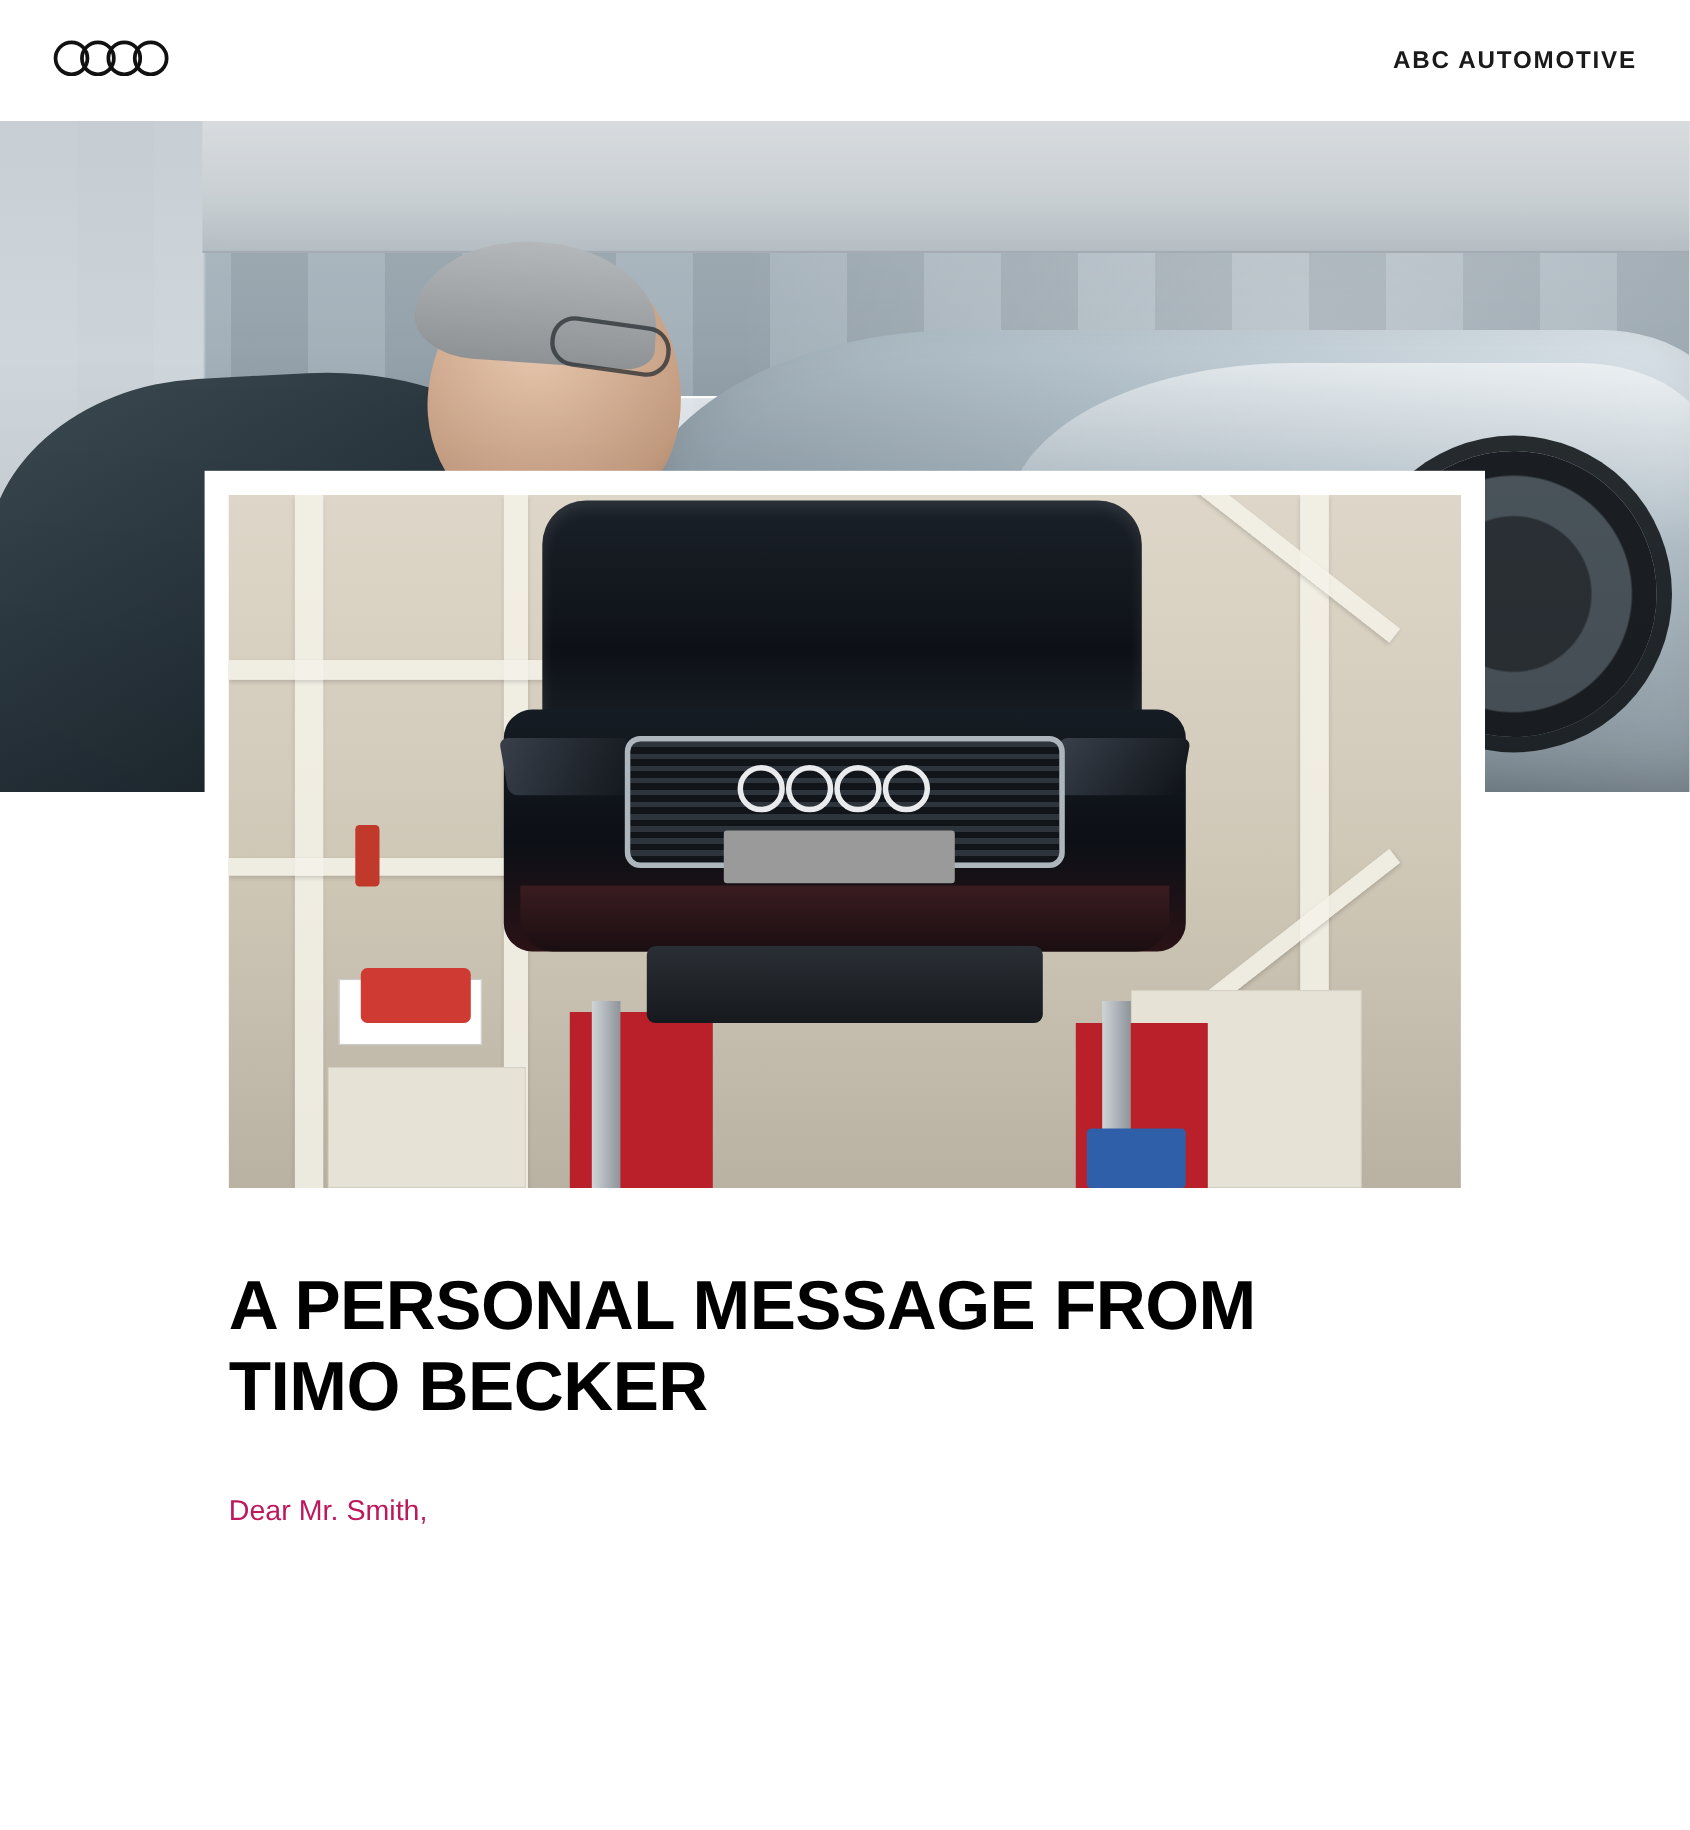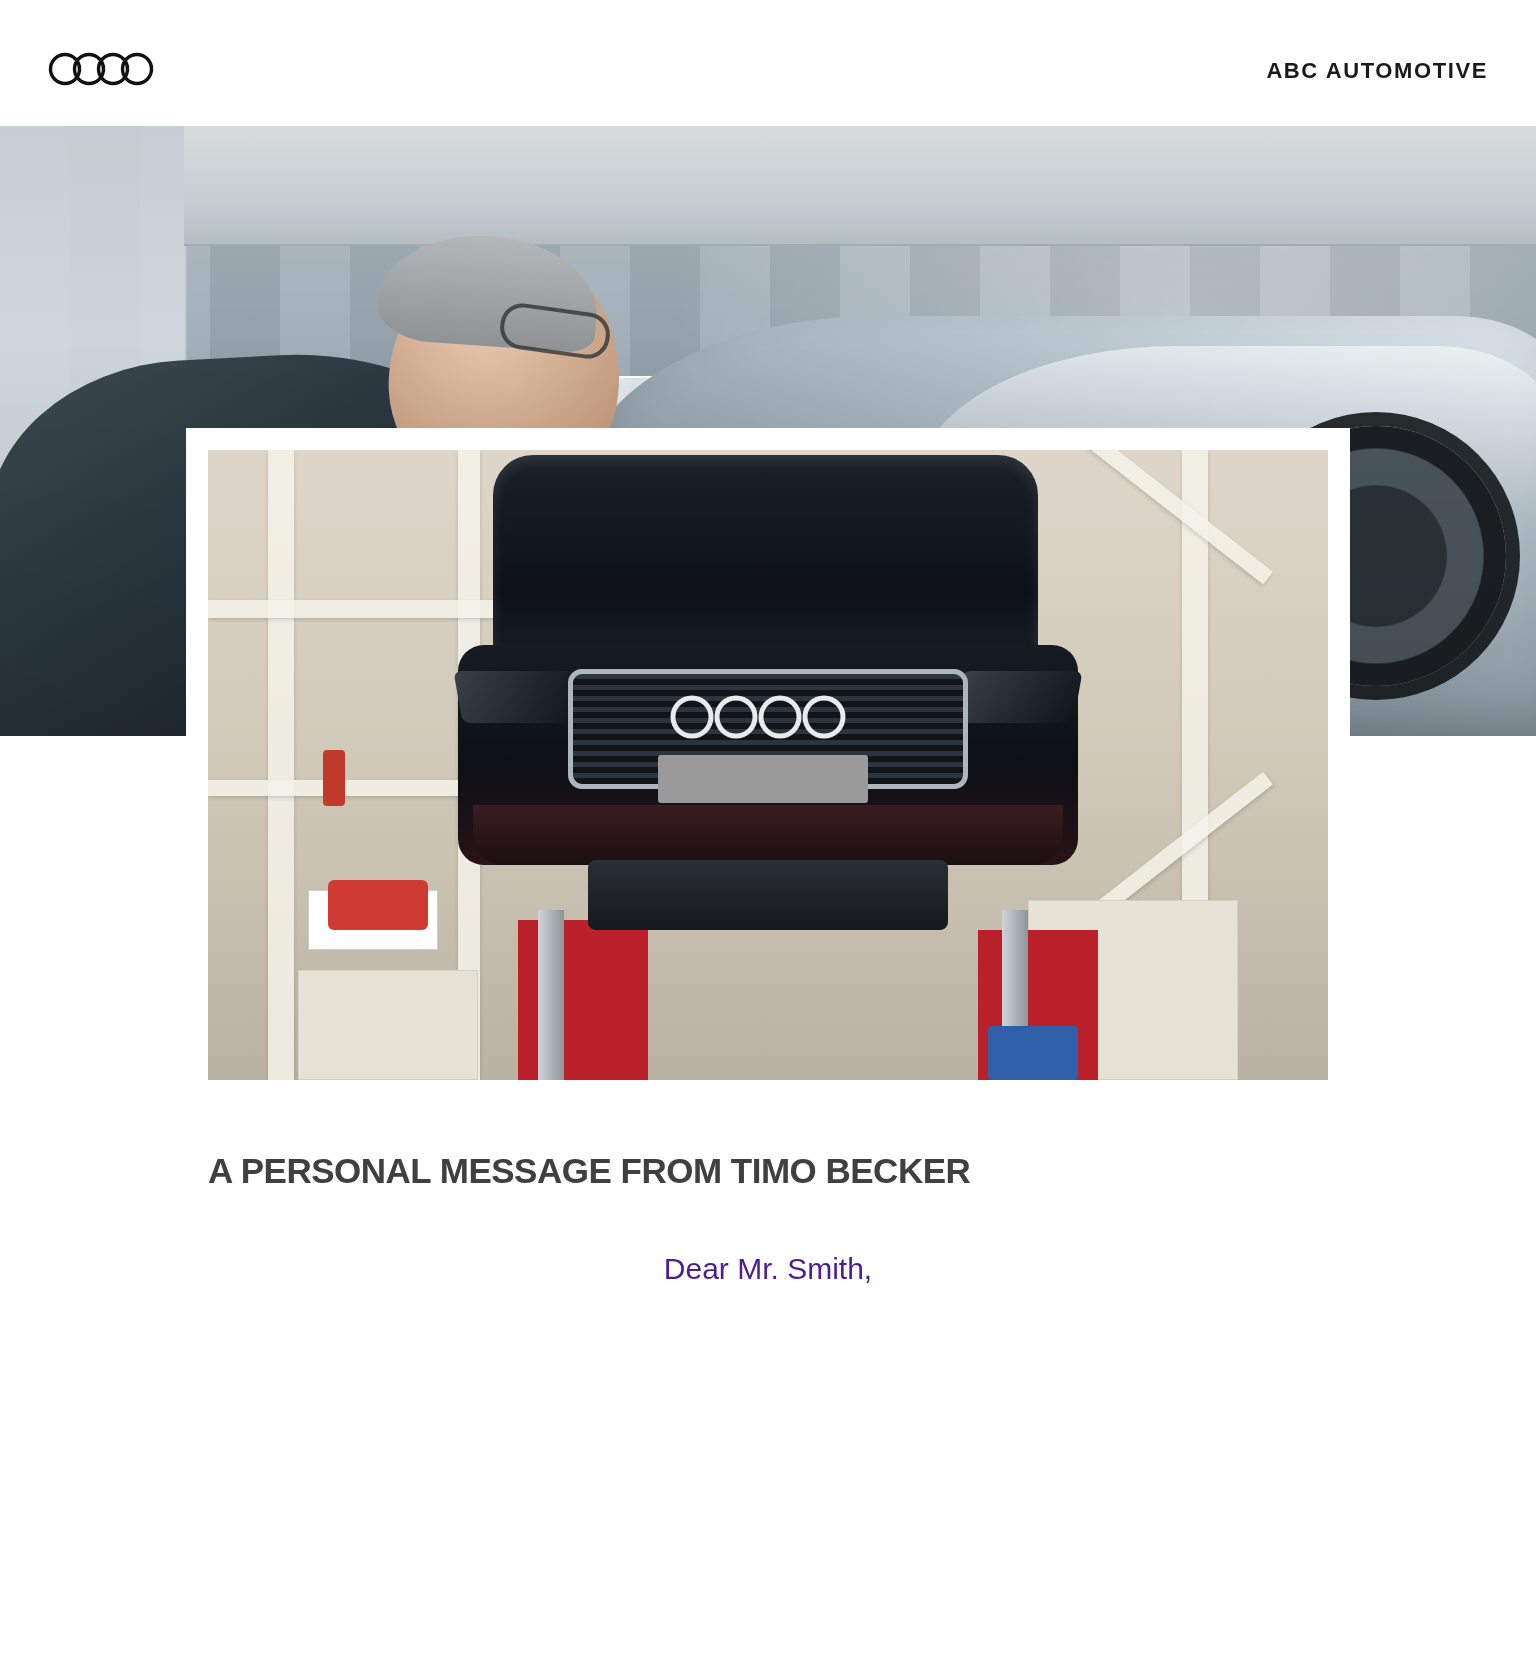--- a/index.html
+++ b/index.html
@@ -19,21 +19,20 @@
   }
 
   
   .header {
     height: 110px;
     background: #ffffff;
     display: flex;
     align-items: center;
     justify-content: space-between;
     padding: 0 48px;
-    margin-top: 16px;
   }
   .brand-rings {
     display: block;
   }
   .dealer-name {
     font-size: 22px;
     font-weight: bold;
     letter-spacing: 1.6px;
     color: #1a1a1a;
   }
@@ -285,34 +284,33 @@
     position: absolute; right: 250px; bottom: 0;
     width: 90px; height: 54px; background: #2f5fa8; border-radius: 4px;
   }
 
   
   .content {
     padding: 70px 0 0 0;
   }
   h1.title {
     margin: 0;
-    font-size: 35px;
+    font-size: 63px;
     line-height: 1.18;
     letter-spacing: -0.5px;
     font-weight: bold;
-    color: #404040;
+    color: #000000;
     text-transform: uppercase;
     max-width: 1010px;
   }
   p.greeting {
     margin: 56px 0 0 0;
-    font-size: 30px;
+    font-size: 26px;
     line-height: 1.45;
-    color: #4c1d95;
-    text-align: center;
+    color: #be185d;
   }
   p.body-text {
     margin: 44px 0 0 0;
     font-size: 26px;
     line-height: 1.52;
     color: #191919;
     max-width: 1090px;
   }
 </style>
 </head>

